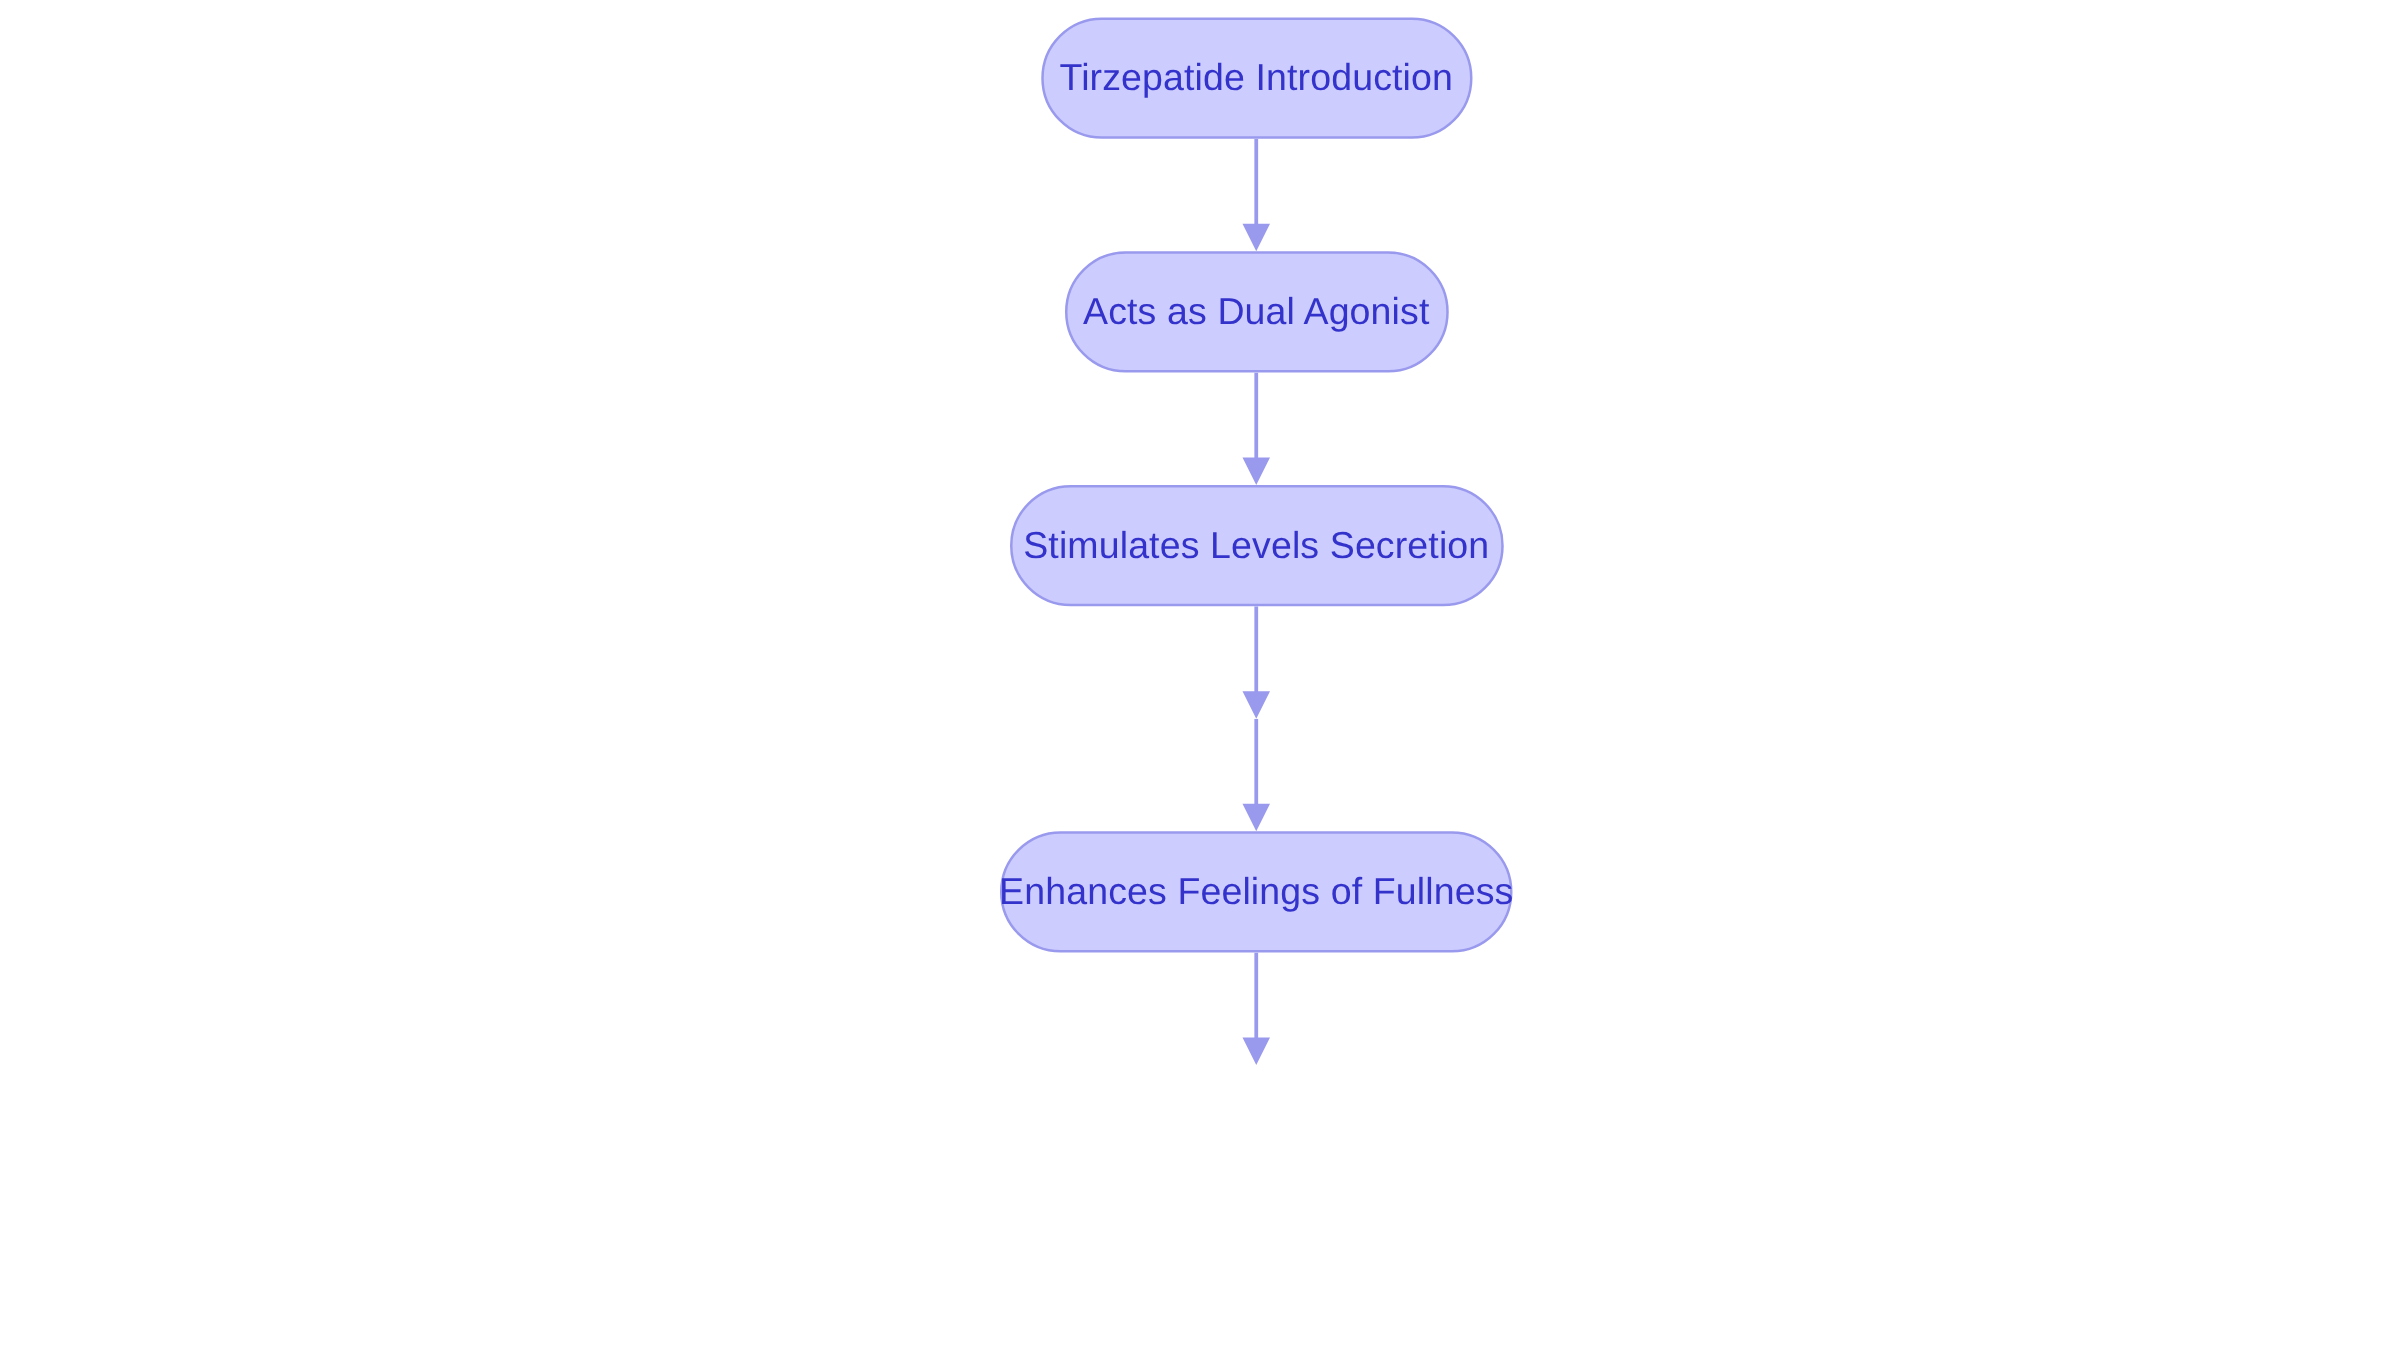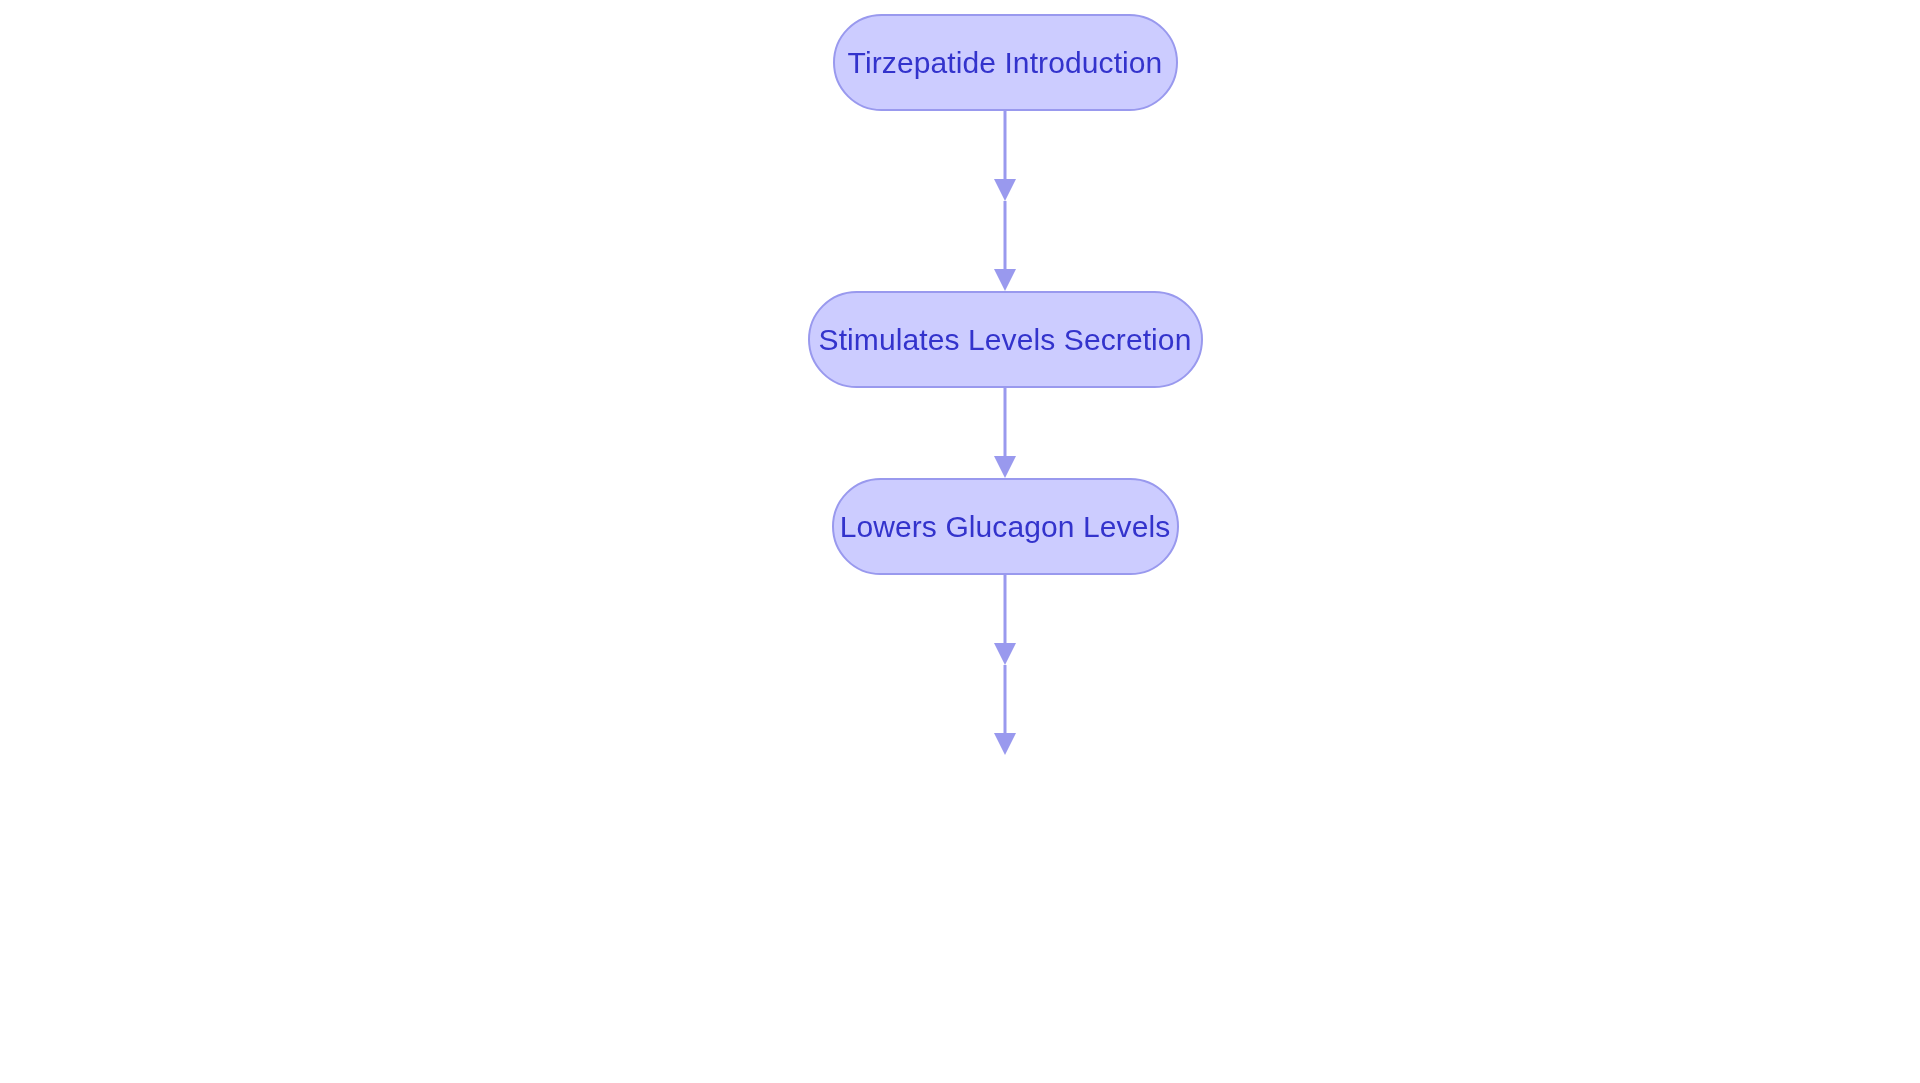--- a/index.html
+++ b/index.html
@@ -75,44 +75,47 @@
 
     <div class="flow-node" style="width: 345px; background: rgb(204, 204, 255); border-color: rgb(153, 153, 238); color: rgb(51, 51, 204);">
       <span class="flow-node-label">Tirzepatide Introduction</span>
     </div>
 
     <svg class="flow-connector" viewBox="0 0 40 90" aria-hidden="true">
       <line x1="20" y1="0" x2="20" y2="72" stroke="#9999ee" stroke-width="3"></line>
       <polygon points="20,90 9,68 31,68" fill="#9999ee"></polygon>
     </svg>
 
+    <div class="flow-node" style="width: 307px; background: rgb(204, 204, 255); border-color: rgb(153, 153, 238); color: rgb(51, 51, 204);">
+      <span class="flow-node-label">Acts as Dual Agonist</span>
+    </div>
 
     <svg class="flow-connector" viewBox="0 0 40 90" aria-hidden="true">
       <line x1="20" y1="0" x2="20" y2="72" stroke="#9999ee" stroke-width="3"></line>
       <polygon points="20,90 9,68 31,68" fill="#9999ee"></polygon>
     </svg>
 
     <div class="flow-node" style="width: 395px; background: rgb(204, 204, 255); border-color: rgb(153, 153, 238); color: rgb(51, 51, 204);">
       <span class="flow-node-label">Stimulates Levels Secretion</span>
     </div>
 
     <svg class="flow-connector" viewBox="0 0 40 90" aria-hidden="true">
       <line x1="20" y1="0" x2="20" y2="72" stroke="#9999ee" stroke-width="3"></line>
       <polygon points="20,90 9,68 31,68" fill="#9999ee"></polygon>
     </svg>
 
-    <div class="flow-node" style="width: 347px; background: rgb(204, 204, 255); border-color: rgb(153, 153, 238); color: rgb(51, 51, 204);">
-      <span class="flow-node-label">Lowers Glucagon Levels</span>
-    </div>
 
     <svg class="flow-connector" viewBox="0 0 40 90" aria-hidden="true">
       <line x1="20" y1="0" x2="20" y2="72" stroke="#9999ee" stroke-width="3"></line>
       <polygon points="20,90 9,68 31,68" fill="#9999ee"></polygon>
     </svg>
 
+    <div class="flow-node" style="width: 410px; background: rgb(204, 204, 255); border-color: rgb(153, 153, 238); color: rgb(51, 51, 204);">
+      <span class="flow-node-label">Enhances Feelings of Fullness</span>
+    </div>
 
     <svg class="flow-connector" viewBox="0 0 40 90" aria-hidden="true">
       <line x1="20" y1="0" x2="20" y2="72" stroke="#9999ee" stroke-width="3"></line>
       <polygon points="20,90 9,68 31,68" fill="#9999ee"></polygon>
     </svg>
 
 
   </div>
 </div>
 

